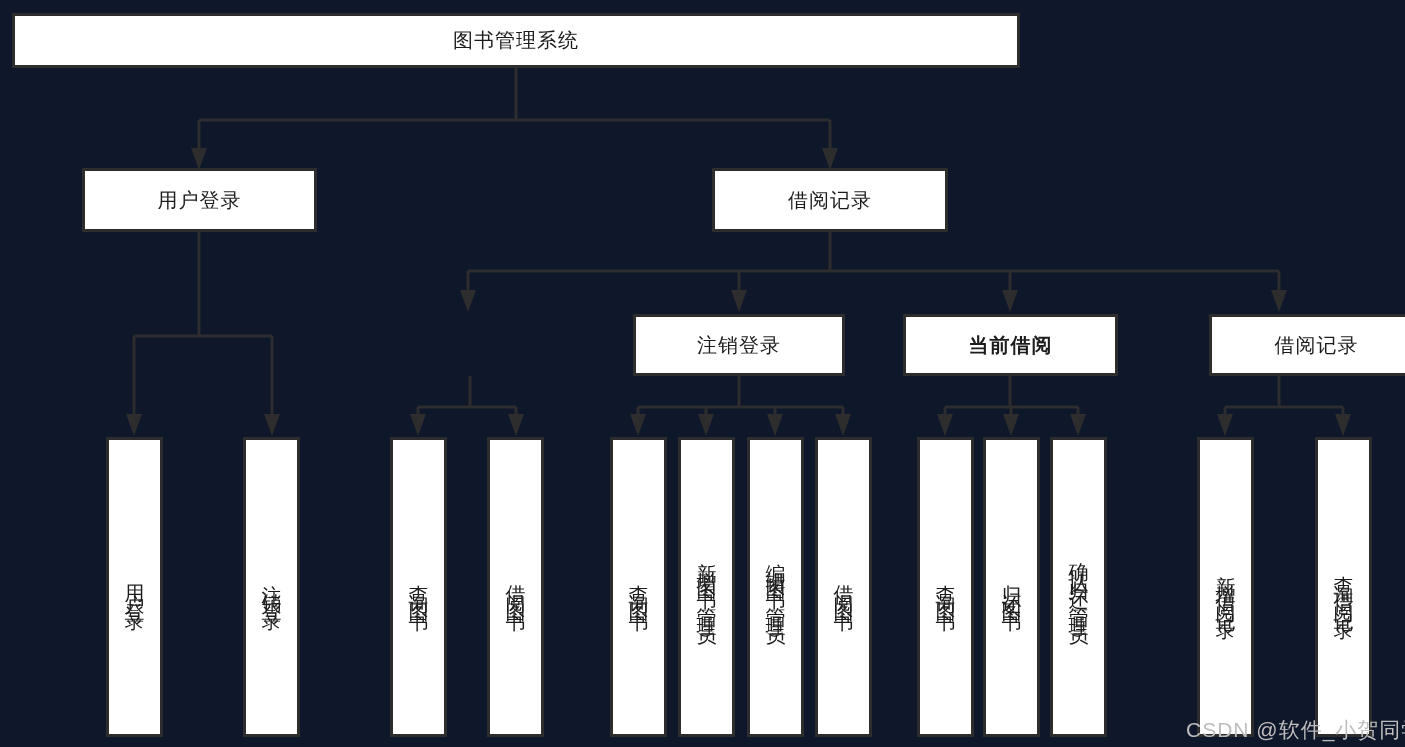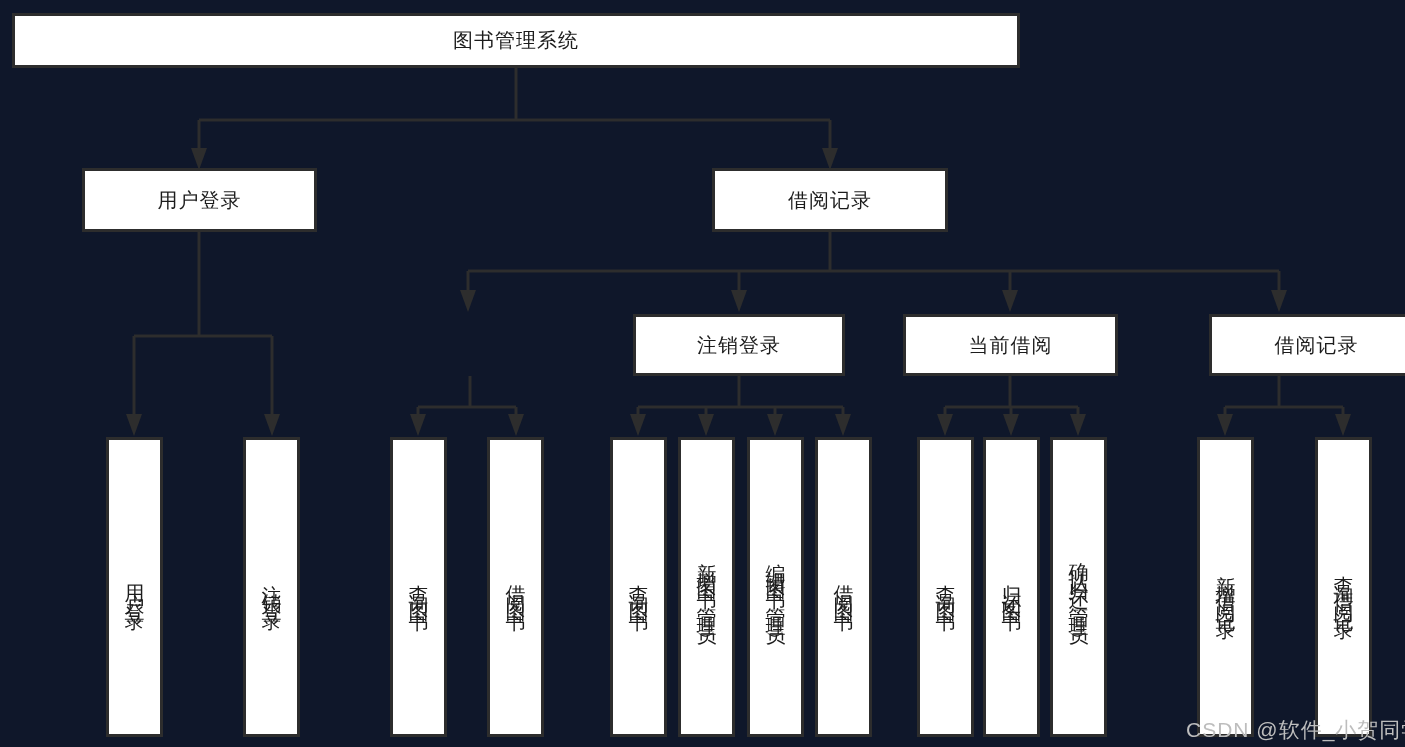--- a/index.html
+++ b/index.html
@@ -98,21 +98,21 @@
       <polygon points="1335,414 1351,414 1343,436"></polygon>
     </g>
   </svg>
 
   <div class="box hbox root-box">图书管理系统</div>
 
   <div class="box hbox lvl2" style="left:82px; width:235px;">用户登录</div>
   <div class="box hbox lvl2" style="left:712px; width:236px;">借阅记录</div>
 
   <div class="box hbox lvl3" style="left:633px; width:212px;">注销登录</div>
-  <div class="box hbox lvl3" style="left:903px; width:215px;">当前借阅</div>
+  <div class="box hbox lvl3" style="left:903px; width:215px;font-weight:bold;">当前借阅</div>
   <div class="box hbox lvl3" style="left:1209px; width:215px;">借阅记录</div>
 
   <div class="box leaf" style="left:106px;">
     <span class="vtext">用户登录</span>
   </div>
   <div class="box leaf" style="left:243px;">
     <span class="vtext">注销登录</span>
   </div>
 
   <div class="box leaf" style="left:390px;">

